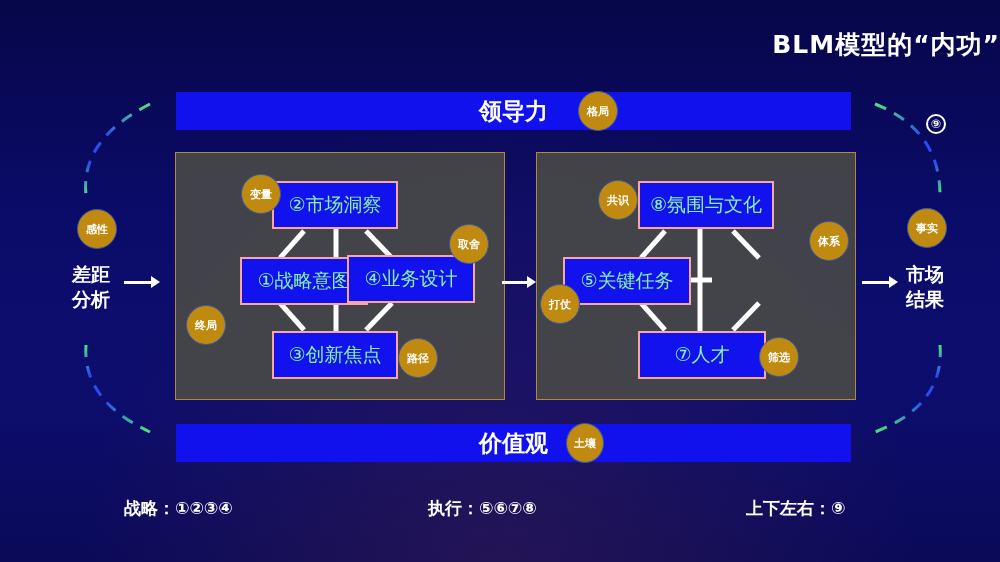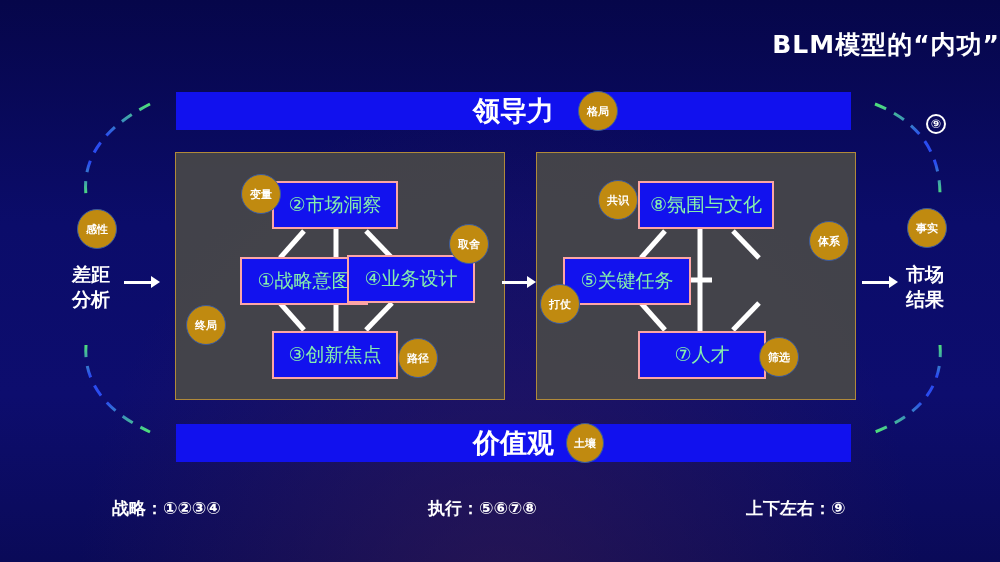--- a/index.html
+++ b/index.html
@@ -3,21 +3,21 @@
 <meta charset="utf-8">
 <style>
   * { margin: 0; padding: 0; box-sizing: border-box; }
   body { width: 1000px; height: 562px; overflow: hidden; background: #0a0a5e; font-family: "DejaVu Sans", "Liberation Sans", sans-serif; }
   .slide { position: relative; width: 1000px; height: 562px; overflow: hidden;
     background:
       radial-gradient(ellipse at 50% 110%, rgba(60,30,80,0.55) 0%, rgba(20,20,100,0) 60%),
       linear-gradient(180deg, #06064a 0%, #0b0c6a 40%, #0d0d6e 70%, #0a0a58 100%);
   }
   .title { position: absolute; top: 28px; left: 0; width: 1000px; text-align: right; color: #fff; font-size: 25px; font-weight: bold; letter-spacing: 1px; }
-  .bar { position: absolute; left: 176px; width: 675px; height: 38px; background: #1111ee; color: #fff; font-size: 27px; font-weight: bold; display: flex; align-items: center; justify-content: center; }
+  .bar { position: absolute; left: 176px; width: 675px; height: 38px; background: #1111ee; color: #fff; font-size: 23px; font-weight: bold; display: flex; align-items: center; justify-content: center; }
   .bar-top { top: 92px; }
   .bar-bottom { top: 424px; }
   .badge { position: absolute; width: 40px; height: 40px; border-radius: 50%; background: #c08a10; color: #fff; font-size: 11px; font-weight: bold; display: flex; align-items: center; justify-content: center; border: 1px solid #3a5aa0; text-align: right; }
   .panel { position: absolute; top: 152px; height: 248px; background: rgba(72,72,72,0.92); border: 1px solid #b08a3a; }
   .panel-left { left: 175px; width: 330px; }
   .panel-right { left: 536px; width: 320px; }
   .node { position: absolute; height: 48px; background: #1212ee; color: #86efac; font-size: 19px; display: flex; align-items: center; justify-content: center; border: 2px solid #fca5a5; white-space: nowrap; }
   .side-label { position: absolute; color: #fff; font-size: 19px; font-weight: bold; line-height: 25px; text-align: center; }
   .arrow { position: absolute; height: 3px; background: #fff; }
   .arrow::after { content: ""; position: absolute; right: -8px; top: -5px; border-left: 9px solid #fff; border-top: 6.5px solid transparent; border-bottom: 6.5px solid transparent; }
@@ -108,16 +108,16 @@
   <div class="side-label" style="left:906px;top:262px;">
     <div>市场</div>
     <div>结果</div>
   </div>
 
   <div class="bar bar-bottom">
     <span>价值观</span>
   </div>
   <div class="badge" style="left:566px;top:423px;width:38px;height:40px;">土壤</div>
 
-  <div class="footer-item" style="left:112px;">战略：①②③④</div>
+  <div class="footer-item" style="left:124px;">战略：①②③④</div>
   <div class="footer-item" style="left:428px;">执行：⑤⑥⑦⑧</div>
   <div class="footer-item" style="left:746px;">上下左右：⑨</div>
 </div>
 
 </body></html>

